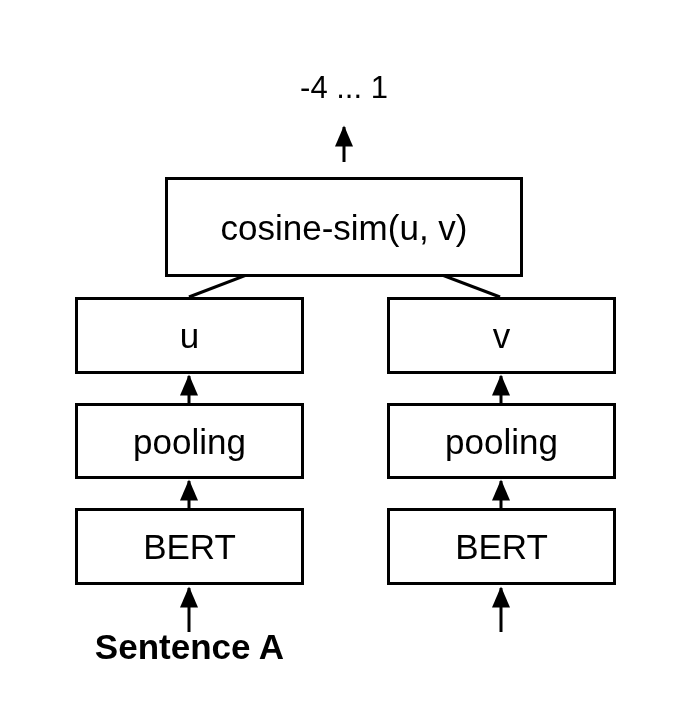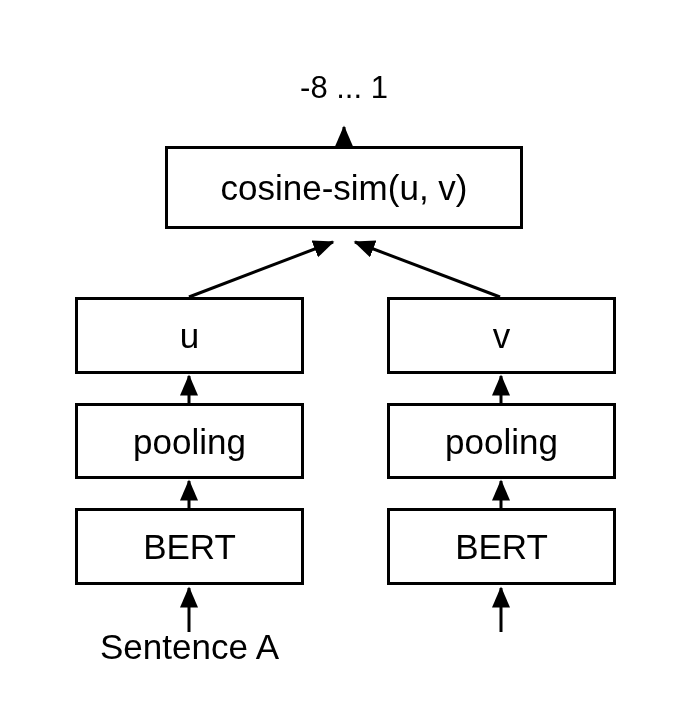--- a/index.html
+++ b/index.html
@@ -34,36 +34,36 @@
     box-sizing: border-box;
     border: 3px solid var(--stroke);
     background: #ffffff;
     display: flex;
     align-items: center;
     justify-content: center;
     font-size: 35px;
     line-height: 1;
     white-space: nowrap;
   }
-  .box-cosine  { left: 165px; top: 146px; width: 358px; height: 83px; }
+  .box-cosine  { left: 165px; top: 177px; width: 358px; height: 100px; }
   .box-u       { left:  75px; top: 297px; width: 229px; height: 77px; }
   .box-v       { left: 387px; top: 297px; width: 229px; height: 77px; }
   .box-pool-l  { left:  75px; top: 403px; width: 229px; height: 76px; }
   .box-pool-r  { left: 387px; top: 403px; width: 229px; height: 76px; }
   .box-bert-l  { left:  75px; top: 508px; width: 229px; height: 77px; }
   .box-bert-r  { left: 387px; top: 508px; width: 229px; height: 77px; }
   .label {
     position: absolute;
     text-align: center;
     font-size: 35px;
     line-height: 1.15;
     white-space: nowrap;
   }
   .label-output   { left: 244px; top:  70px; width: 200px; font-size: 31px; }
-  .label-sent-a   { left:  65px; top: 627px; width: 249px; }
+  .label-sent-a   { left:  65px; top: 627px; width: 249px; font-weight: bold; }
   .label-sent-b   { left: 377px; top: 627px; width: 249px; }
 </style>
 </head>
 <body>
 
 <div class="canvas">
 
   <svg class="arrows" viewBox="0 0 695 724" xmlns="http://www.w3.org/2000/svg" aria-hidden="true">
     <defs>
       <marker id="ah" markerWidth="8" markerHeight="7" refX="6.5" refY="3" orient="auto">
@@ -79,21 +79,21 @@
 
     <line x1="189" y1="403" x2="189" y2="376" marker-end="url(#ah)"></line>
     <line x1="189" y1="508" x2="189" y2="481" marker-end="url(#ah)"></line>
     <line x1="189" y1="632" x2="189" y2="588" marker-end="url(#ah)"></line>
 
     <line x1="501" y1="403" x2="501" y2="376" marker-end="url(#ah)"></line>
     <line x1="501" y1="508" x2="501" y2="481" marker-end="url(#ah)"></line>
     <line x1="501" y1="632" x2="501" y2="588" marker-end="url(#ah)"></line>
   </svg>
 
-  <div class="label label-output">-8 ... 1</div>
+  <div class="label label-output">-4 ... 1</div>
 
   <div class="box box-cosine">cosine-sim(u, v)</div>
 
   <div class="box box-u">u</div>
   <div class="box box-v">v</div>
 
   <div class="box box-pool-l">pooling</div>
   <div class="box box-pool-r">pooling</div>
 
   <div class="box box-bert-l">BERT</div>

